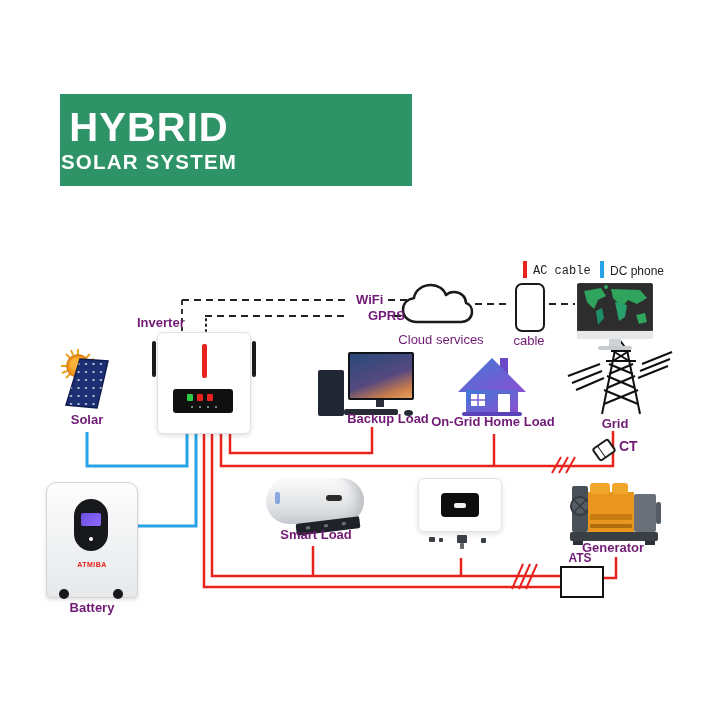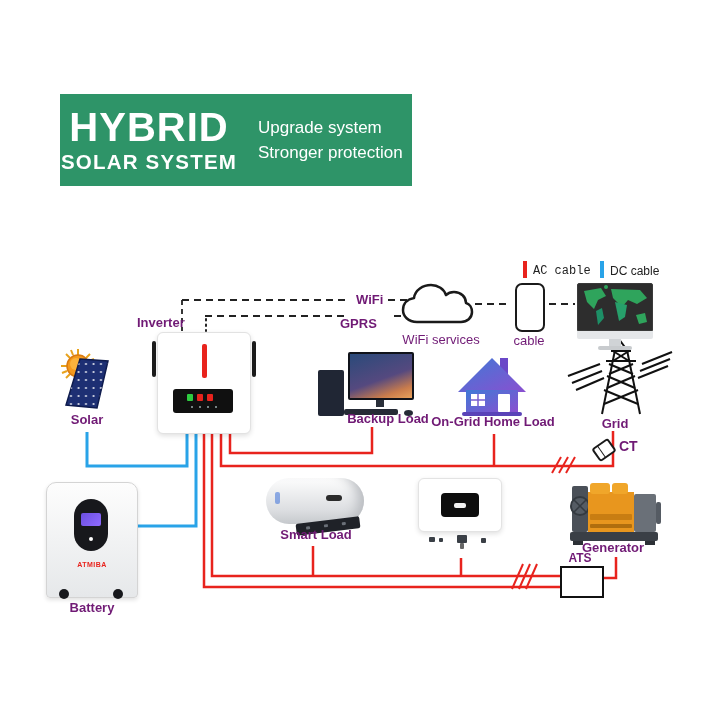--- a/index.html
+++ b/index.html
@@ -3,21 +3,21 @@
 <meta charset="utf-8">
 <style>
   html,body{margin:0;padding:0;background:#fff;}
   #canvas{position:relative;width:720px;height:720px;background:#fff;overflow:hidden;
           font-family:"Liberation Sans",sans-serif;}
   .abs{position:absolute;}
   .label{position:absolute;font:600 13px "Liberation Sans",sans-serif;color:#701a75;white-space:nowrap;z-index:3;}
   .c{transform:translateX(-50%);}
   
   #banner{position:absolute;left:60px;top:94px;width:352px;height:92px;background:var(--green);
-          display:flex;align-items:center;z-index:2;gap:20px;}
+          display:flex;align-items:center;z-index:2;}
   #banner .left{width:178px;display:flex;flex-direction:column;align-items:center;}
   #banner .title{color:#fff;font-size:40px;font-weight:800;letter-spacing:1px;line-height:1;}
   #banner .subtitle{color:#fff;font-size:20.5px;font-weight:700;letter-spacing:1.2px;margin-top:3px;}
   #banner .right{color:#fff;font-size:17px;font-weight:400;line-height:1.5;}
   
   .legend-swatch{position:absolute;width:4px;height:17px;z-index:3;}
   .legend-text{position:absolute;font:500 12px "Liberation Sans",sans-serif;color:#222;z-index:3;}
   
   .dev{position:absolute;z-index:2;}
   #inverter-body{left:157px;top:332px;width:92px;height:100px;background:#fff;border:1px solid #e2e2e2;
@@ -71,30 +71,26 @@
 </head>
 <body>
 
 <div id="canvas">
 
   <div id="banner">
     <div class="left">
       <div class="title">HYBRID</div>
       <div class="subtitle">SOLAR SYSTEM</div>
     </div>
-    <div class="right">
-      <div>Upgrade system</div>
-      <div>Stronger protection</div>
-    </div>
   </div>
 
   <div class="legend-swatch" style="left:523px;top:261px;background:var(--ac);"></div>
   <div class="legend-text" style="left:533px;top:264px;font-family:Liberation Mono, monospace;">AC cable</div>
   <div class="legend-swatch" style="left:600px;top:261px;background:var(--dc);"></div>
-  <div class="legend-text" style="left:610px;top:264px;">DC cable</div>
+  <div class="legend-text" style="left:610px;top:264px;">DC phone</div>
 
   <svg class="abs" style="left:0;top:0;z-index:1;" width="720" height="720" viewBox="0 0 720 720">
 
     <path d="M 87 432 V 466 H 187 V 432" fill="none" style="stroke:var(--dc)" stroke-width="3"></path>
     <path d="M 134 526 H 196 V 432" fill="none" style="stroke:var(--dc)" stroke-width="3"></path>
 
     <path d="M 204 430 V 587 H 579" fill="none" style="stroke:var(--ac)" stroke-width="2.5"></path>
     <path d="M 212 430 V 576 H 569" fill="none" style="stroke:var(--ac)" stroke-width="2.5"></path>
     <path d="M 221 430 V 466 H 613 V 431" fill="none" style="stroke:var(--ac)" stroke-width="2.5"></path>
     <path d="M 230 430 V 453 H 372 V 427" fill="none" style="stroke:var(--ac)" stroke-width="2.5"></path>
@@ -305,17 +301,17 @@
   <div class="label c" style="left:87px;top:412px;">Solar</div>
   <div class="label c" style="left:92px;top:600px;">Battery</div>
   <div class="label c" style="left:388px;top:411px;">Backup Load</div>
   <div class="label c" style="left:493px;top:414px;">On-Grid Home Load</div>
   <div class="label c" style="left:615px;top:416px;">Grid</div>
   <div class="label c" style="left:316px;top:527px;">Smart Load</div>
   <div class="label c" style="left:613px;top:540px;">Generator</div>
   <div class="label" style="left:619px;top:438px;font-size:14px;">CT</div>
   <div class="label c" style="left:580px;top:551px;font-size:12px;">ATS</div>
   <div class="label" style="left:356px;top:292px;">WiFi</div>
-  <div class="label" style="left:340px;top:308px;margin-top:8px;">GPRS</div>
-  <div class="label c" style="left:441px;top:332px;font-weight:500;">WiFi services</div>
+  <div class="label" style="left:368px;top:308px;">GPRS</div>
+  <div class="label c" style="left:441px;top:332px;font-weight:500;">Cloud services</div>
   <div class="label c" style="left:529px;top:333px;font-weight:500;">cable</div>
 
 </div>
 
 </body></html>

